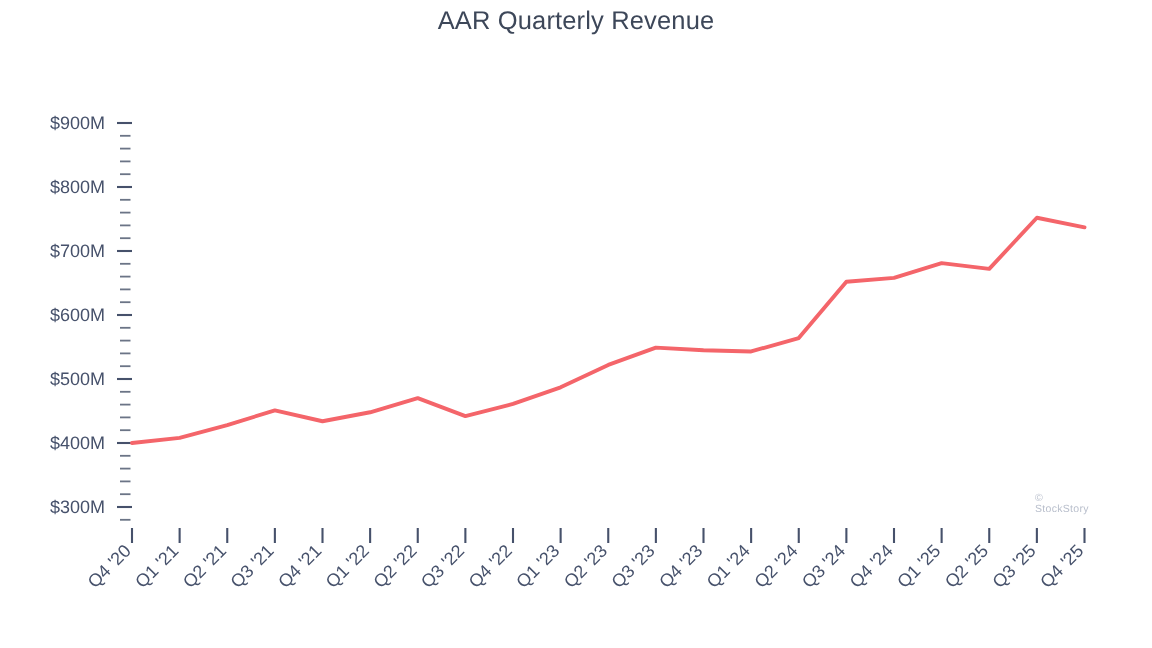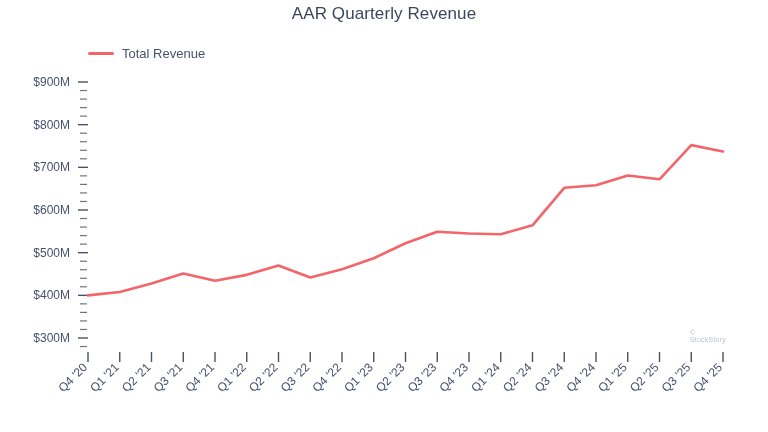--- a/index.html
+++ b/index.html
@@ -31,24 +31,20 @@
   .axis-tick-minor{stroke:#6b7486;stroke-width:1.2;}
   .series-line{fill:none;stroke-width:2.6;stroke-linejoin:round;stroke-linecap:round;}
 </style>
 </head>
 <body>
 
 <div id="chart-card">
 
   <div id="chart-title">AAR Quarterly Revenue</div>
 
-  <div id="legend">
-    <span id="legend-swatch" style="background: rgb(244, 101, 106);"></span>
-    <span id="legend-label">Total Revenue</span>
-  </div>
 
   <svg id="plot" width="768" height="432" aria-hidden="false">
       <line x1="78" y1="338" x2="88" y2="338" class="axis-tick"></line>
       <text x="70" y="342" text-anchor="end" class="tick-label">$300M</text>
       <line x1="80" y1="329.46666666666664" x2="87" y2="329.46666666666664" class="axis-tick-minor"></line>
       <line x1="80" y1="320.93333333333334" x2="87" y2="320.93333333333334" class="axis-tick-minor"></line>
       <line x1="80" y1="312.4" x2="87" y2="312.4" class="axis-tick-minor"></line>
       <line x1="80" y1="303.8666666666667" x2="87" y2="303.8666666666667" class="axis-tick-minor"></line>
       <line x1="78" y1="295.3333333333333" x2="88" y2="295.3333333333333" class="axis-tick"></line>
       <text x="70" y="299.3333333333333" text-anchor="end" class="tick-label">$400M</text>

